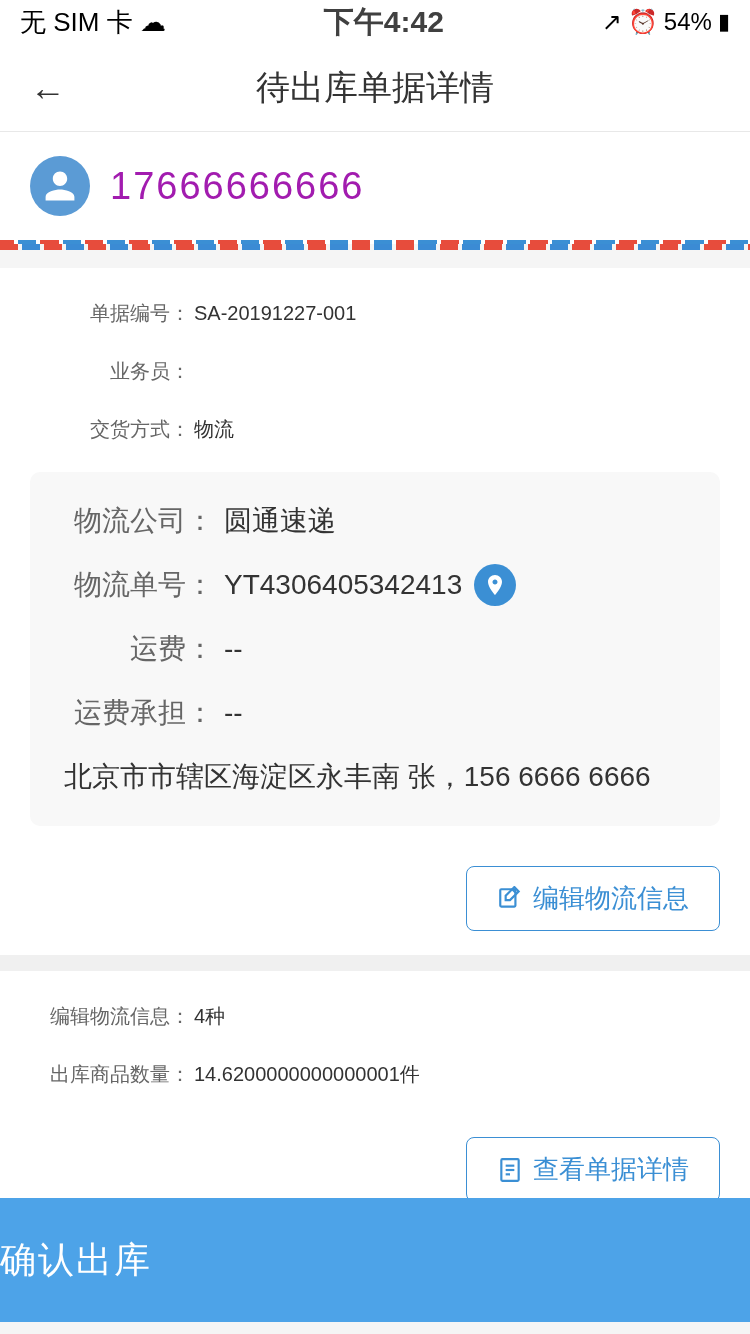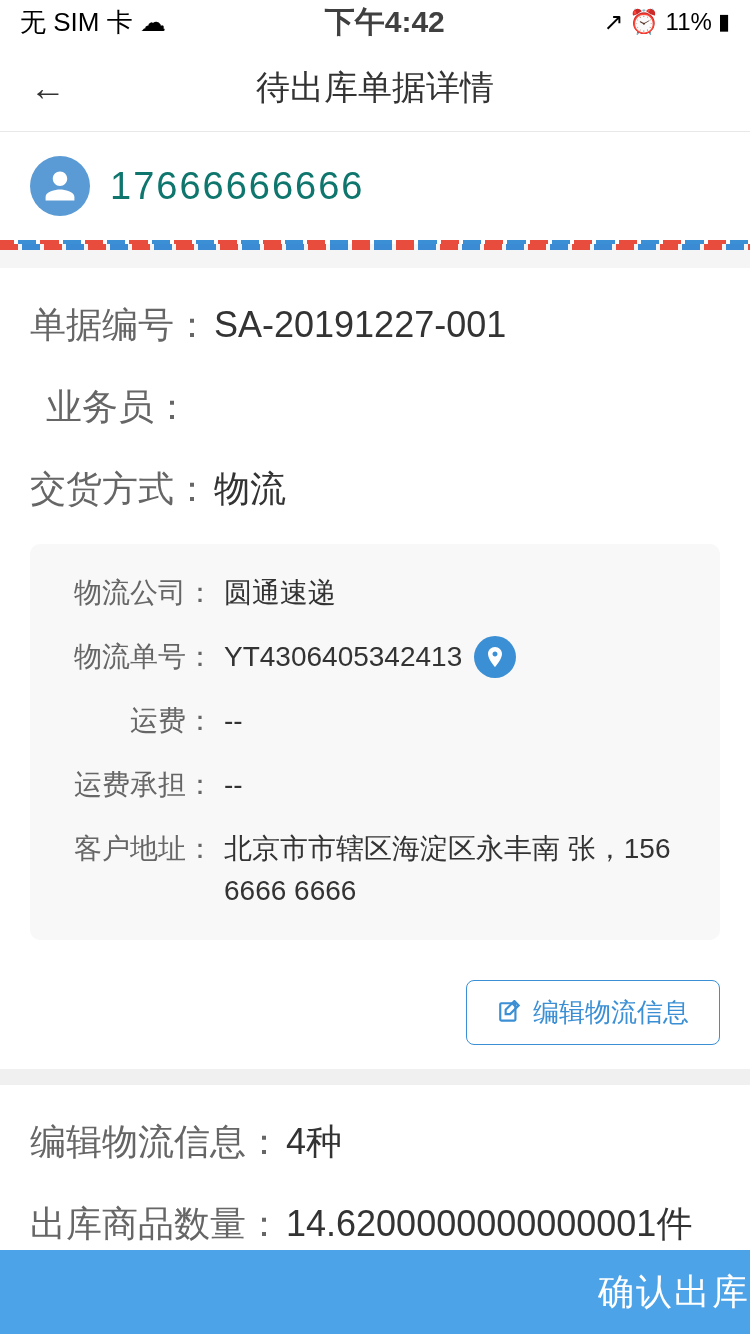--- a/index.html
+++ b/index.html
@@ -69,21 +69,21 @@
       background: #5b9bd5;
       border-radius: 50%;
       display: flex;
       align-items: center;
       justify-content: center;
     }
     .avatar-icon svg { width: 36px; height: 36px; fill: #fff; }
     .customer-phone {
       font-size: 38px;
       font-weight: 500;
-      color: #0f766e;
+      color: #a21caf;
       letter-spacing: 2px;
     }
 
     
     .dashed-divider {
       height: 6px;
       background: repeating-linear-gradient(90deg, #e74c3c 0px, #e74c3c 18px, transparent 18px, transparent 22px, #3b8bd4 22px, #3b8bd4 40px, transparent 40px, transparent 44px);
       margin: 0;
     }
 
@@ -91,21 +91,21 @@
     .content-section {
       background: #fff;
       margin-top: 18px;
       padding: 30px 30px 0;
     }
 
     .info-row {
       display: flex;
       align-items: center;
       margin-bottom: 28px;
-      font-size: 36px;
+      font-size: 20px;
       color: #333;
     }
     .info-label {
       color: #666;
       min-width: 160px;
       text-align: right;
       flex-shrink: 0;
       line-height: 1.5;
     }
     .info-value {
@@ -214,47 +214,47 @@
     
     .bottom-spacer {
       background: #f5f5f5;
       flex: 1;
       min-height: 200px;
     }
 
     
     .confirm-btn {
       position: fixed;
-      bottom: 0;
+      bottom: 12px;
       left: 0;
       width: 750px;
-      height: 84px;
+      height: 124px;
       background: #4da3e8;
       display: flex;
       align-items: center;
-      justify-content: flex-end;
+      justify-content: flex-start;
       font-size: 36px;
       color: #fff;
       font-weight: 500;
       cursor: pointer;
       letter-spacing: 2px;
     }
   </style>
 </head>
 <body>
 
 <div class="status-bar">
   <div class="status-left">
     <span>无 SIM 卡 ☁</span>
   </div>
   <div class="status-center">下午4:42</div>
   <div class="status-right">
     <span>↗</span>
     <span>⏰</span>
-    <span>11%</span>
+    <span>54%</span>
     <span style="font-size:22px;">▮</span>
   </div>
 </div>
 
 <div class="nav-bar">
   <div class="nav-back">←</div>
   <div class="nav-title">待出库单据详情</div>
 </div>
 
 <div class="customer-header">
@@ -299,21 +299,20 @@
     </div>
     <div class="logistics-row">
       <span class="logistics-label">运费：</span>
       <span class="logistics-value">--</span>
     </div>
     <div class="logistics-row">
       <span class="logistics-label">运费承担：</span>
       <span class="logistics-value">--</span>
     </div>
     <div class="logistics-row">
-      <span class="logistics-label">客户地址：</span>
       <span class="logistics-value">北京市市辖区海淀区永丰南  张，156 6666 6666</span>
     </div>
   </div>
 
   <div class="edit-btn-row">
     <button class="edit-btn">
       <svg viewBox="0 0 24 24" style="width:26px;height:26px;stroke:#3b8fd4;fill:none;stroke-width:2;">
         <rect x="3" y="3" width="14" height="16" rx="1"></rect>
         <path d="M14 3l4 4M16 1l4 4-8 8H8v-4l8-8z"></path>
       </svg>

